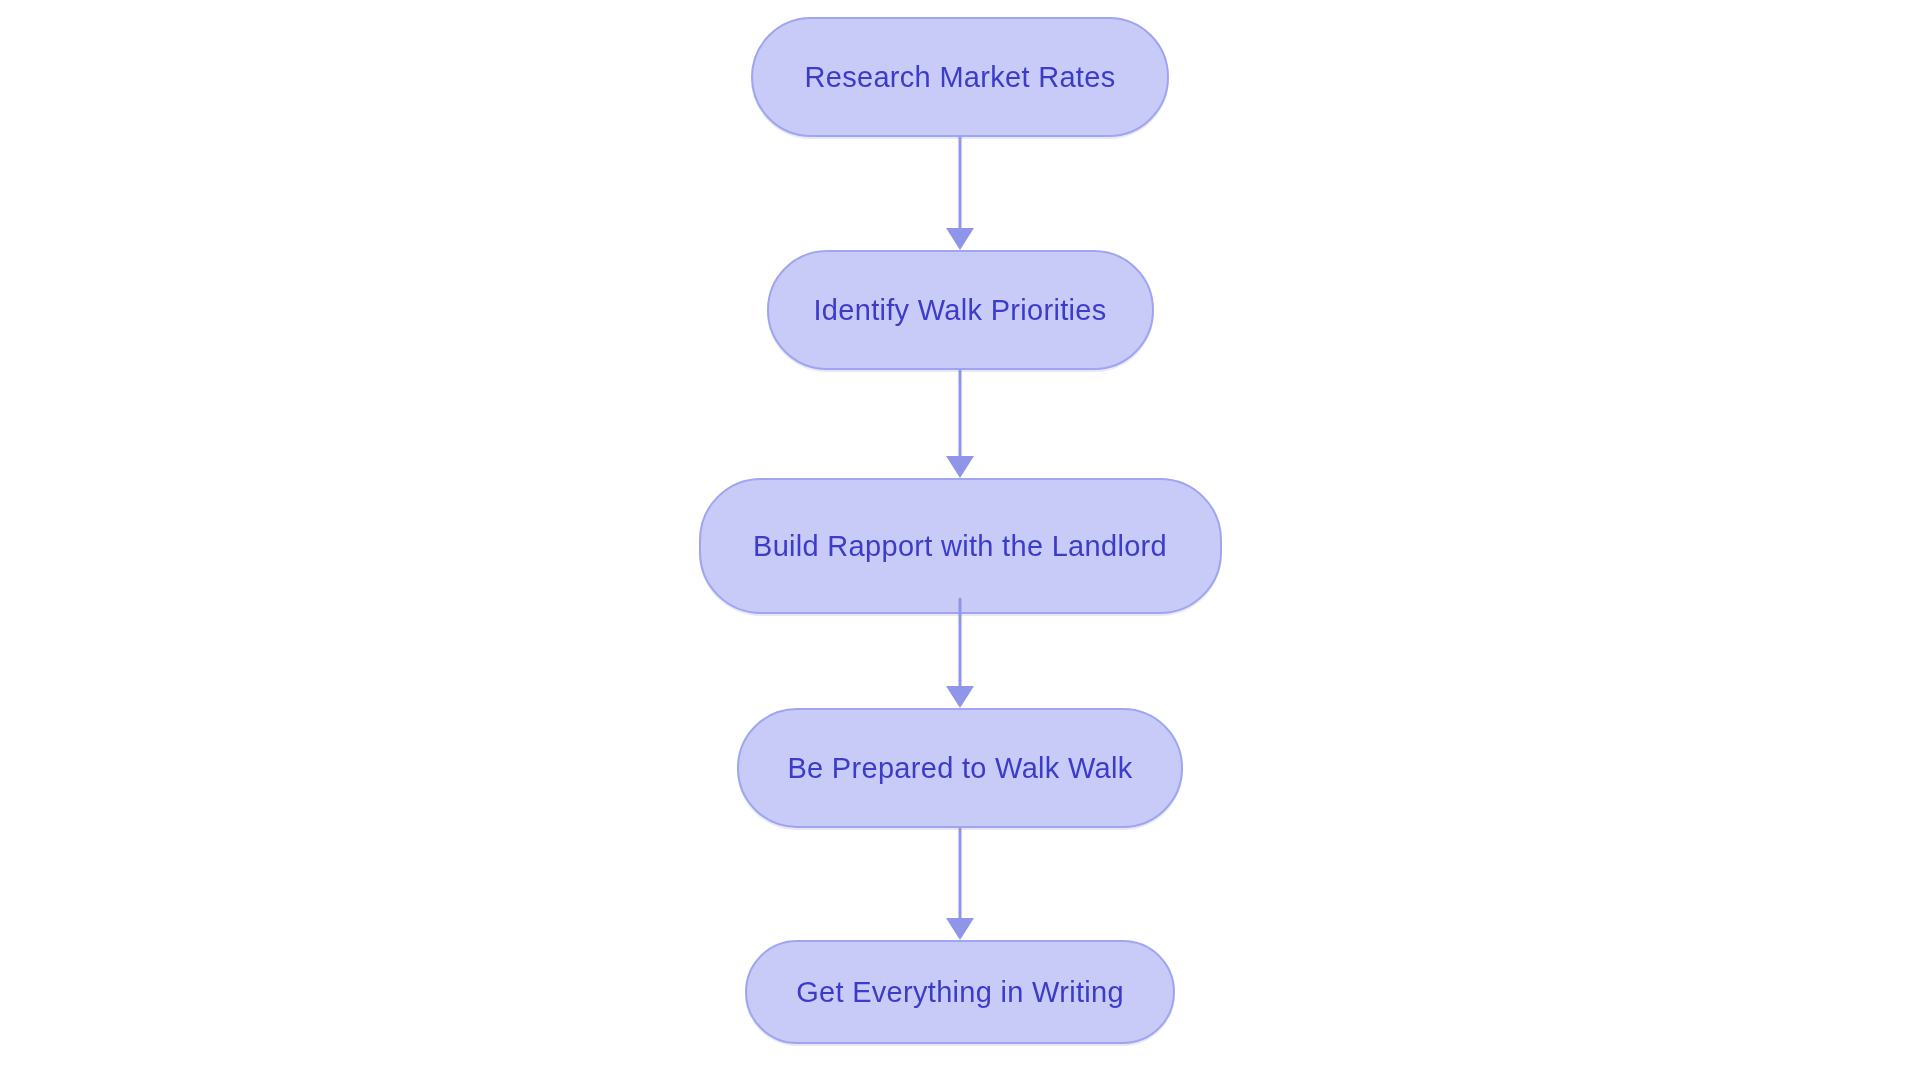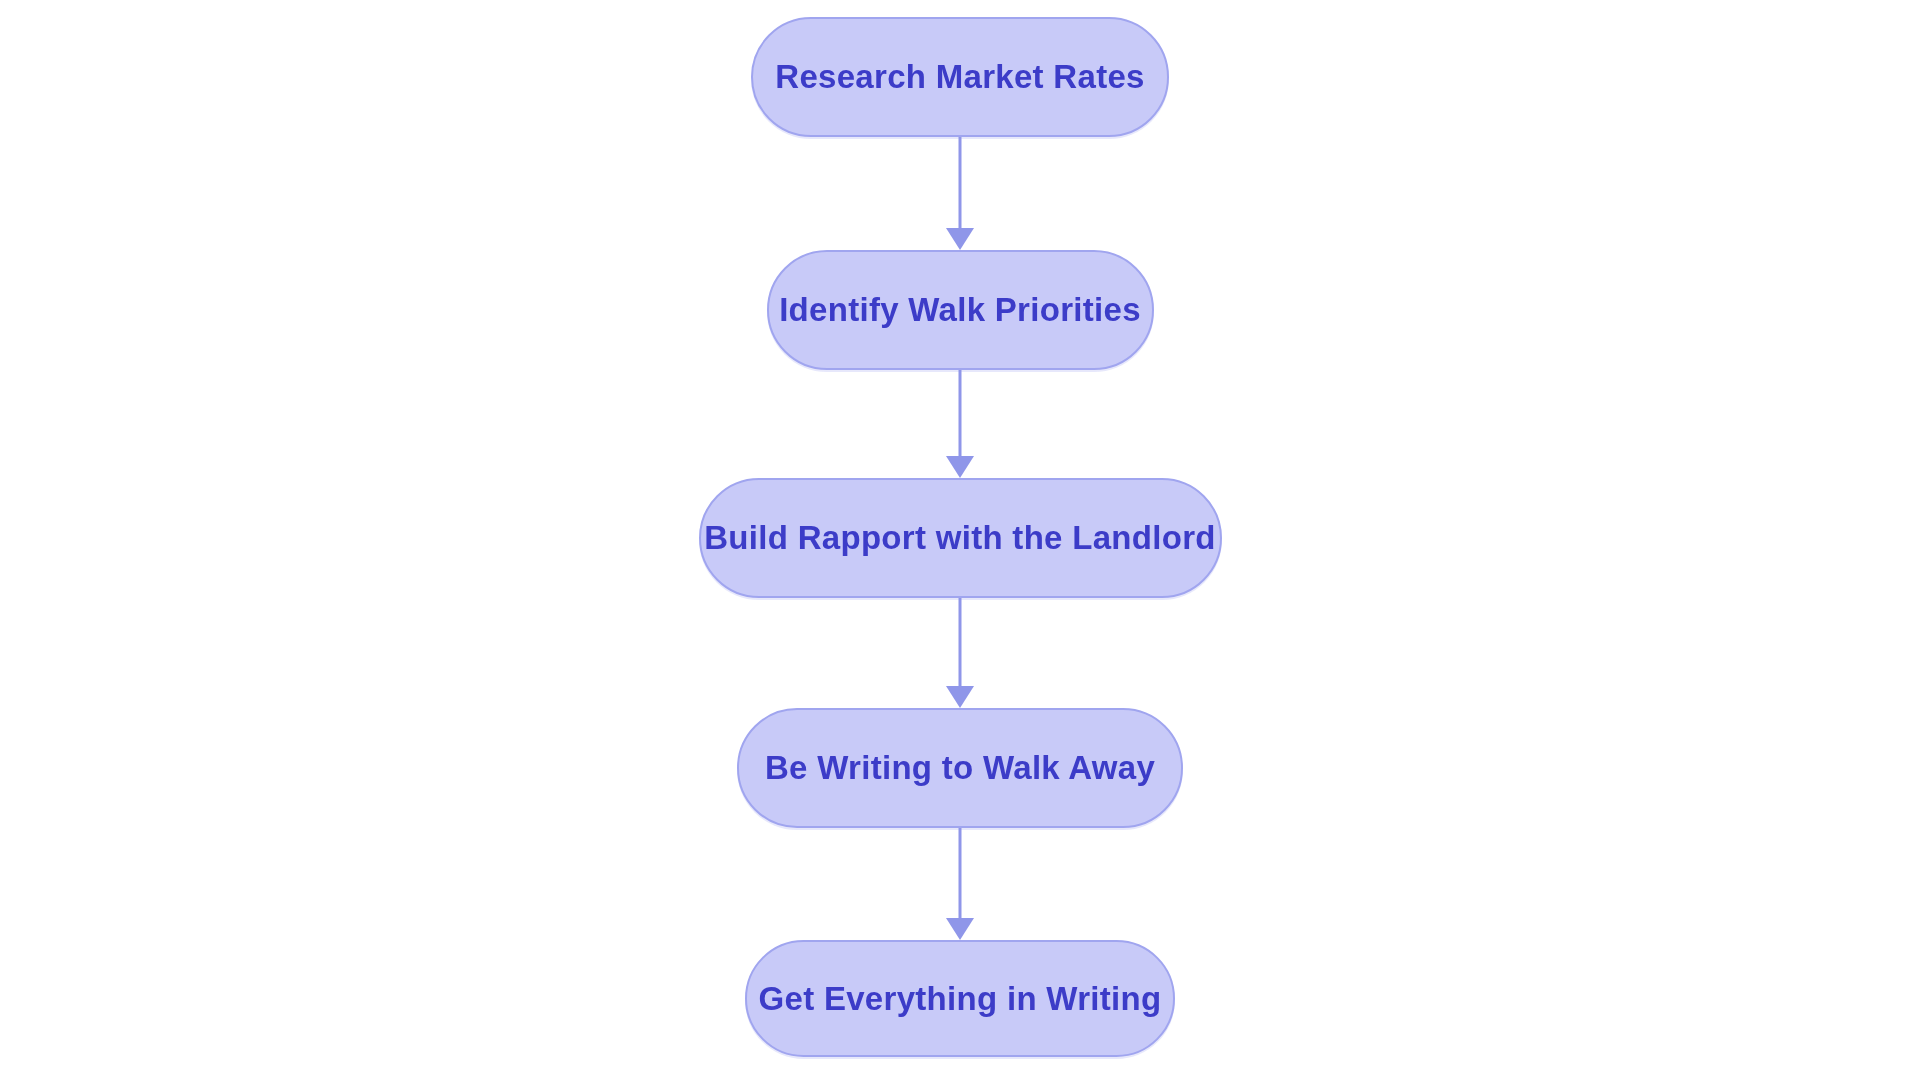--- a/index.html
+++ b/index.html
@@ -21,22 +21,22 @@
     align-items: center;
     justify-content: center;
     box-sizing: border-box;
     background: var(--node-fill, #c8caf8);
     border: 2px solid var(--node-border, #a0a5ef);
     border-radius: 62px;
     box-shadow: 0 2px 0 rgba(160, 165, 239, 0.25);
   }
   .flow-node span {
     color: var(--node-text, #3c3cc8);
-    font-size: 33px;
-    font-weight: 700;
+    font-size: 29px;
+    font-weight: 400;
     letter-spacing: 0.3px;
     white-space: nowrap;
   }
   .flow-arrow {
     position: absolute;
   }
   .arrow-line {
     position: absolute;
     left: 50%;
     transform: translateX(-50%);
@@ -57,27 +57,27 @@
 </head>
 <body>
 
 <div class="canvas" id="canvas">
     <div class="flow-node" style="width: 418px; height: 120px; left: 751px; top: 17px;">
       <span>Research Market Rates</span>
     </div>
     <div class="flow-node" style="width: 387px; height: 120px; left: 766.5px; top: 250px;">
       <span>Identify Walk Priorities</span>
     </div>
-    <div class="flow-node" style="width: 523px; height: 120px; left: 698.5px; top: 478px;">
+    <div class="flow-node" style="width: 523px; height: 136px; left: 698.5px; top: 478px;">
       <span>Build Rapport with the Landlord</span>
     </div>
     <div class="flow-node" style="width: 446px; height: 120px; left: 737px; top: 708px;">
-      <span>Be Writing to Walk Away</span>
+      <span>Be Prepared to Walk Walk</span>
     </div>
-    <div class="flow-node" style="width: 430px; height: 117px; left: 745px; top: 940px;">
+    <div class="flow-node" style="width: 430px; height: 104px; left: 745px; top: 940px;">
       <span>Get Everything in Writing</span>
     </div>
     <div class="flow-arrow" style="left: 946px; top: 137px; width: 28px; height: 113px;">
       <div class="arrow-line" style="top: 0px; height: 95px;"></div>
       <div class="arrow-head" style="bottom: 0px;"></div>
     </div>
     <div class="flow-arrow" style="left: 946px; top: 370px; width: 28px; height: 108px;">
       <div class="arrow-line" style="top: 0px; height: 90px;"></div>
       <div class="arrow-head" style="bottom: 0px;"></div>
     </div>

